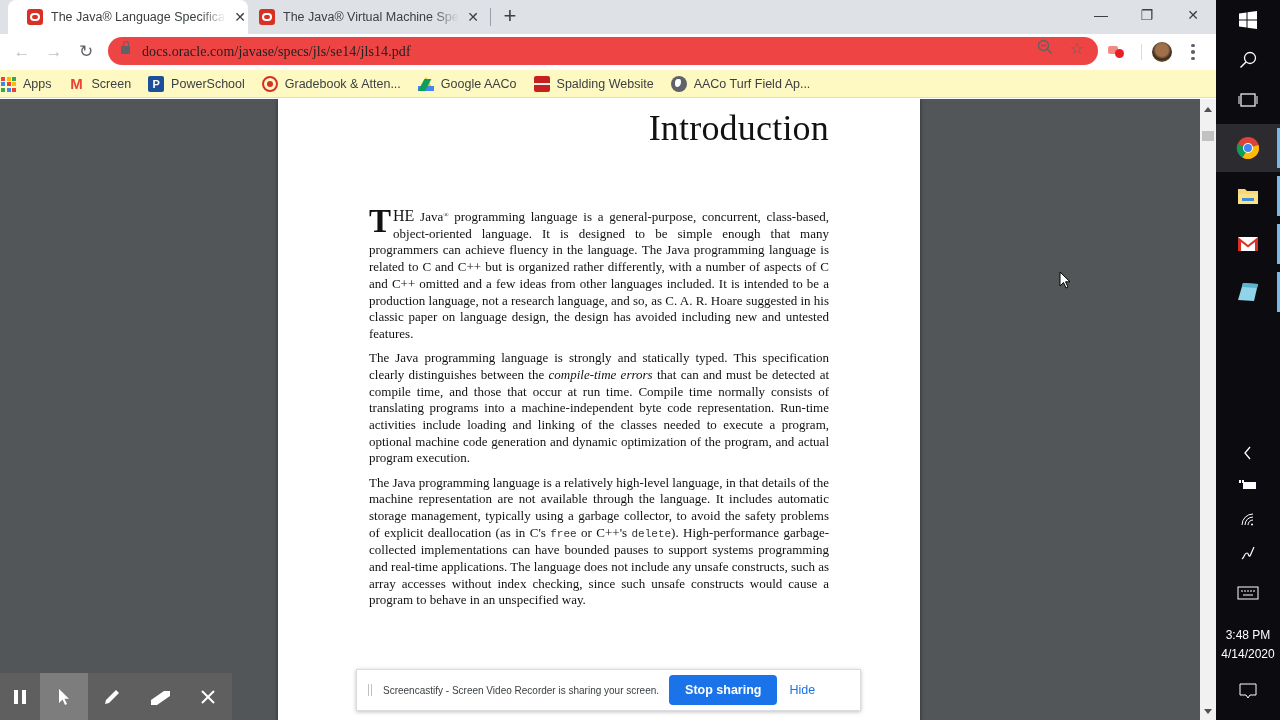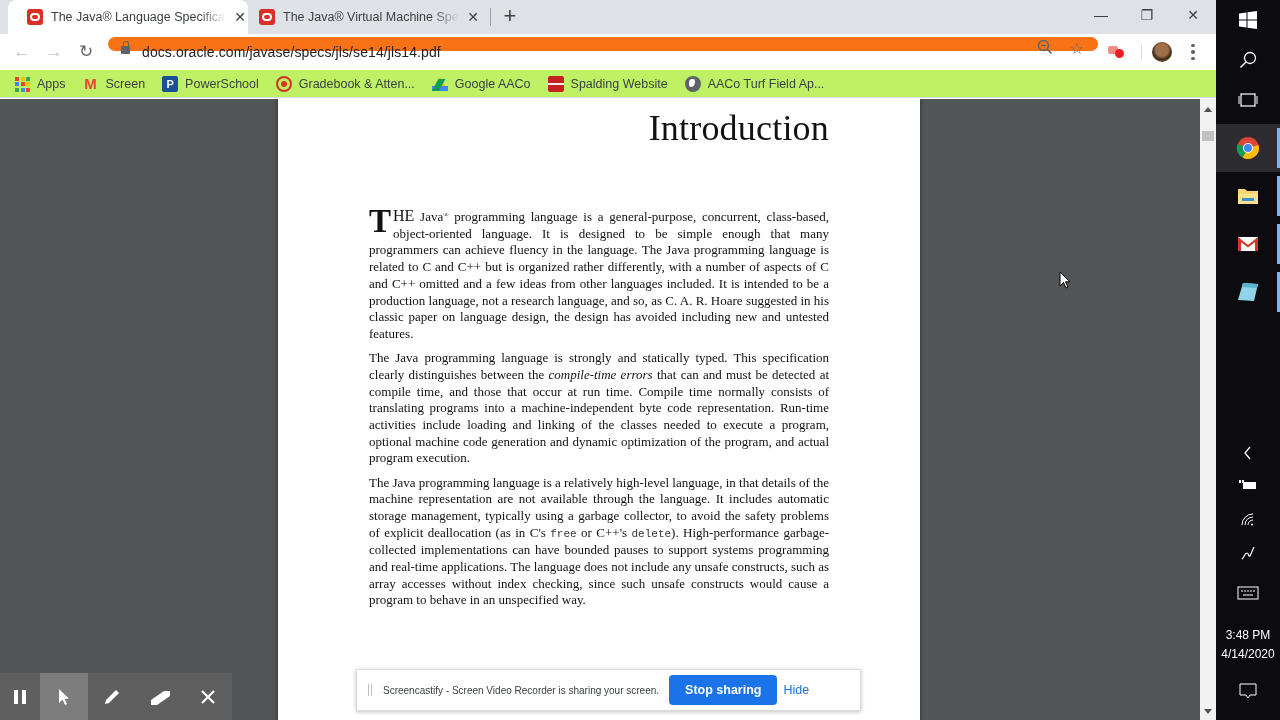--- a/index.html
+++ b/index.html
@@ -15,34 +15,34 @@
   .tab .favicon::after { content: ""; position: absolute; left: 3px; top: 4px; width: 10px; height: 8px; border: 2px solid #fff; border-radius: 5px; box-sizing: border-box; }
   .tab .tab-title { white-space: nowrap; overflow: hidden; width: 176px; -webkit-mask-image: linear-gradient(90deg, #000 85%, transparent); mask-image: linear-gradient(90deg, #000 85%, transparent); }
   .tab .tab-close { width: 16px; height: 16px; margin-left: 6px; font-size: 14px; line-height: 16px; text-align: center; color: #3c4043; }
   .tab-sep { position: absolute; left: 490px; top: 8px; width: 1px; height: 18px; background: #9aa0a6; }
   .newtab { position: absolute; left: 498px; top: 5px; width: 24px; height: 24px; font-size: 22px; line-height: 22px; text-align: center; color: #3c4043; }
   .win-ctrl { position: absolute; top: 0; width: 46px; height: 30px; text-align: center; font-size: 14px; line-height: 30px; color: #3c4043; }
 
   .toolbar { position: absolute; left: 0; top: 34px; width: 1216px; height: 36px; background: #fff; }
   .nav-btn { position: absolute; top: 5px; width: 26px; height: 26px; text-align: center; line-height: 26px; font-size: 17px; color: #5f6368; }
   .nav-btn.disabled { color: #bdc1c6; }
-  .omnibox { position: absolute; left: 108px; top: 3px; width: 990px; height: 14px; background: #f97316; border-radius: 15px; }
+  .omnibox { position: absolute; left: 108px; top: 3px; width: 990px; height: 28px; background: #ef4444; border-radius: 15px; font-family: Liberation Serif, serif; }
   .omnibox .lock { position: absolute; left: 13px; top: 9px; width: 9px; height: 8px; background: #5f6368; border-radius: 1px; }
   .omnibox .lock::before { content: ""; position: absolute; left: 1.5px; top: -5px; width: 6px; height: 6px; border: 1.5px solid #5f6368; border-bottom: none; border-radius: 3px 3px 0 0; box-sizing: border-box; }
   .omnibox .url { position: absolute; left: 34px; top: 7px; font-size: 14px; color: #202124; letter-spacing: 0.1px; }
   .omni-icon { position: absolute; top: 5px; width: 20px; height: 20px; color: #5f6368; font-size: 16px; text-align: center; line-height: 20px; }
   .ext-icon { position: absolute; left: 1108px; top: 9px; width: 18px; height: 18px; }
   .ext-icon .sq { position: absolute; left: 0; top: 3px; width: 10px; height: 8px; background: #f28b82; border-radius: 2px; }
   .ext-icon .dot { position: absolute; left: 7px; top: 6px; width: 9px; height: 9px; background: #ea1d25; border-radius: 50%; }
   .tb-sep { position: absolute; left: 1141px; top: 10px; width: 1px; height: 16px; background: #dadce0; }
   .avatar { position: absolute; left: 1152px; top: 8px; width: 20px; height: 20px; border-radius: 50%; background: radial-gradient(circle at 50% 40%, #a0704b 0 40%, #3a2a1e 60%, #c8a046 100%); }
   .menu-dots { position: absolute; left: 1186px; top: 5px; width: 14px; height: 26px; display: flex; flex-direction: column; align-items: center; justify-content: center; gap: 3px; }
   .menu-dots span { width: 3.5px; height: 3.5px; border-radius: 50%; background: #5f6368; }
 
-  .bookmarks { position: absolute; left: 0; top: 70px; width: 1216px; height: 28px; background: #bef264; display: flex; align-items: center; padding-left: 14px; border-bottom: 1px solid #dadce0; }
+  .bookmarks { position: absolute; left: 0; top: 70px; width: 1216px; height: 28px; background: #fef9c3; display: flex; align-items: center; border-bottom: 1px solid #dadce0; }
   .bm { display: flex; align-items: center; font-size: 12.5px; color: #3c4043; margin-right: 17px; white-space: nowrap; }
   .bm .bm-ic { width: 16px; height: 16px; margin-right: 7px; flex: none; position: relative; }
   .ic-apps { display: grid; grid-template-columns: repeat(3, 4px); gap: 1.5px; padding: 1px; }
   .ic-apps i { width: 4px; height: 4px; display: block; }
   .ic-gmail { color: #ea4335; font-weight: bold; font-size: 15px; line-height: 16px; text-align: center; }
   .ic-ps { background: #1b4e9b; border-radius: 2px; color: #fff; font-size: 11px; font-weight: bold; line-height: 16px; text-align: center; }
   .ic-gb { border: 2px solid #d93025; border-radius: 50%; }
   .ic-gb::after { content: ""; position: absolute; left: 3px; top: 3px; width: 6px; height: 6px; background: #d93025; border-radius: 50%; }
   .ic-drive { width: 0; height: 0; border-left: 8px solid transparent; border-right: 8px solid transparent; border-bottom: 14px solid #fbbc04; }
   .ic-drive::before { content: ""; position: absolute; left: -8px; top: 9px; width: 16px; height: 5px; background: #4285f4; }
@@ -68,21 +68,21 @@
   .vscroll .down { bottom: 6px; border-top: 5px solid #505050; }
   .vscroll .thumb { position: absolute; left: 2px; top: 32px; width: 12px; height: 10px; background: #c1c1c1; }
 
   .cursor { position: absolute; left: 1059px; top: 271px; width: 12px; height: 18px; }
 
   
   .sharebar { position: absolute; left: 356px; top: 669px; width: 505px; height: 42px; background: #fff; border: 1px solid #dadce0; box-shadow: 0 1px 4px rgba(0,0,0,0.25); display: flex; align-items: center; }
   .sharebar .grip { width: 4px; height: 12px; margin-left: 11px; border-left: 1px solid #bdc1c6; border-right: 1px solid #bdc1c6; }
   .sharebar .msg { margin-left: 11px; font-size: 10px; color: #3c4043; white-space: nowrap; }
   .sharebar .stop { margin-left: 10px; height: 30px; padding: 0 16px; background: #1a73e8; color: #fff; border-radius: 4px; font-size: 12.5px; font-weight: bold; line-height: 30px; }
-  .sharebar .hide { margin-left: 6px; color: #1a73e8; font-size: 12.5px; }
+  .sharebar .hide { margin-left: 12px; color: #1a73e8; font-size: 12.5px; }
 
   
   .sc-toolbar { position: absolute; left: 0; top: 673px; width: 232px; height: 47px; background: #5f5f5f; display: flex; }
   .sc-btn { width: 40px; height: 47px; display: flex; align-items: center; justify-content: center; color: #fff; }
   .sc-btn.active { background: #7d7d7d; width: 48px; }
   .sc-btn + .sc-btn { margin-left: 0; }
 
   
   .taskbar { position: absolute; left: 1216px; top: 0; width: 64px; height: 720px; background: #0b0b10; }
   .tb-item { position: absolute; left: 0; width: 64px; display: flex; align-items: center; justify-content: center; color: #fff; }

